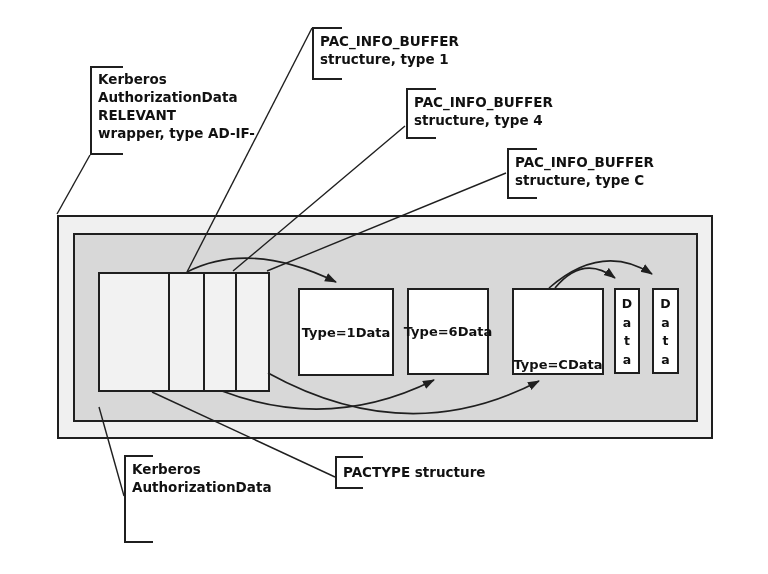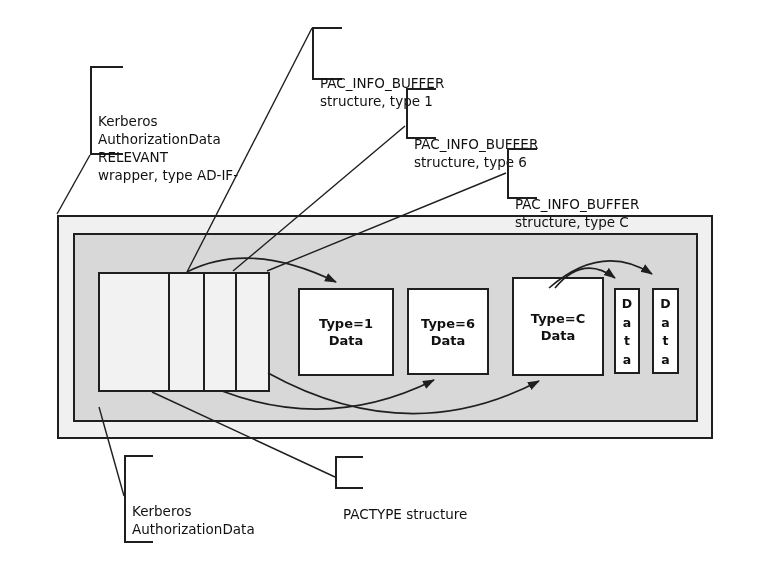--- a/index.html
+++ b/index.html
@@ -15,30 +15,30 @@
   #stage{
     position:relative;width:768px;height:574px;background:var(--background);
     font-family:"DejaVu Sans","Liberation Sans",sans-serif;color:var(--text);
     overflow:hidden;
   }
   .box{position:absolute;box-sizing:border-box;border:2px solid var(--line);}
   .outer{left:57px;top:215px;width:656px;height:224px;background:var(--outer-fill);}
   .inner{left:73px;top:233px;width:625px;height:189px;background:var(--inner-fill);}
   .group{left:98px;top:272px;width:172px;height:120px;background:var(--cell-fill);}
   .divider{position:absolute;top:0;bottom:0;width:2px;background:var(--line);}
-  .typebox{background:var(--white-fill);display:flex;flex-direction:column;align-items:center;justify-content:center;
+  .typebox{background:var(--white-fill);display:flex;flex-direction:row;align-items:center;justify-content:center;
     font-size:13px;font-weight:700;line-height:17px;text-align:center;}
   .t1{left:298px;top:288px;width:96px;height:88px;}
   .t6{left:407px;top:288px;width:82px;height:87px;}
-  .tc{left:512px;top:277px;width:92px;height:99px;}
+  .tc{left:512px;top:288px;width:92px;height:87px;align-items:flex-end;}
   .vbox{background:var(--white-fill);display:flex;justify-content:center;}
   .d1{left:614px;top:288px;width:26px;height:86px;}
   .d2{left:652px;top:288px;width:27px;height:86px;}
   .vtext{width:11px;word-break:break-all;font-size:12.5px;font-weight:700;line-height:18.5px;text-align:center;padding-top:5px;}
-  .label{position:absolute;font-size:13.5px;font-weight:400;line-height:18px;margin-top:42px;}
+  .label{position:absolute;font-size:13.5px;font-weight:700;line-height:18px;}
   .label .ln{white-space:nowrap;}
   .bracket{position:absolute;box-sizing:border-box;border-left:2px solid var(--line);
     border-top:2px solid var(--line);border-bottom:2px solid var(--line);}
   svg.wires{position:absolute;left:0;top:0;pointer-events:none;}
   svg.wires path{stroke:var(--line);fill:none;}
   svg.wires .straight{stroke-width:1.4px;}
   svg.wires .arc{stroke-width:1.6px;}
   svg.wires marker path{fill:var(--line);stroke:none;}
 </style>
 </head>
@@ -105,21 +105,21 @@
 
   <div class="bracket" style="left:312px;top:27px;width:30px;height:53px"></div>
   <div class="label" style="left:320px;top:32px">
     <div class="ln">PAC_INFO_BUFFER</div>
     <div class="ln">structure, type 1</div>
   </div>
 
   <div class="bracket" style="left:406px;top:88px;width:30px;height:51px"></div>
   <div class="label" style="left:414px;top:93px">
     <div class="ln">PAC_INFO_BUFFER</div>
-    <div class="ln">structure, type 6</div>
+    <div class="ln">structure, type 4</div>
   </div>
 
   <div class="bracket" style="left:507px;top:148px;width:30px;height:51px"></div>
   <div class="label" style="left:515px;top:153px">
     <div class="ln">PAC_INFO_BUFFER</div>
     <div class="ln">structure, type C</div>
   </div>
 
   <div class="bracket" style="left:335px;top:456px;width:28px;height:33px"></div>
   <div class="label" style="left:343px;top:463px">

